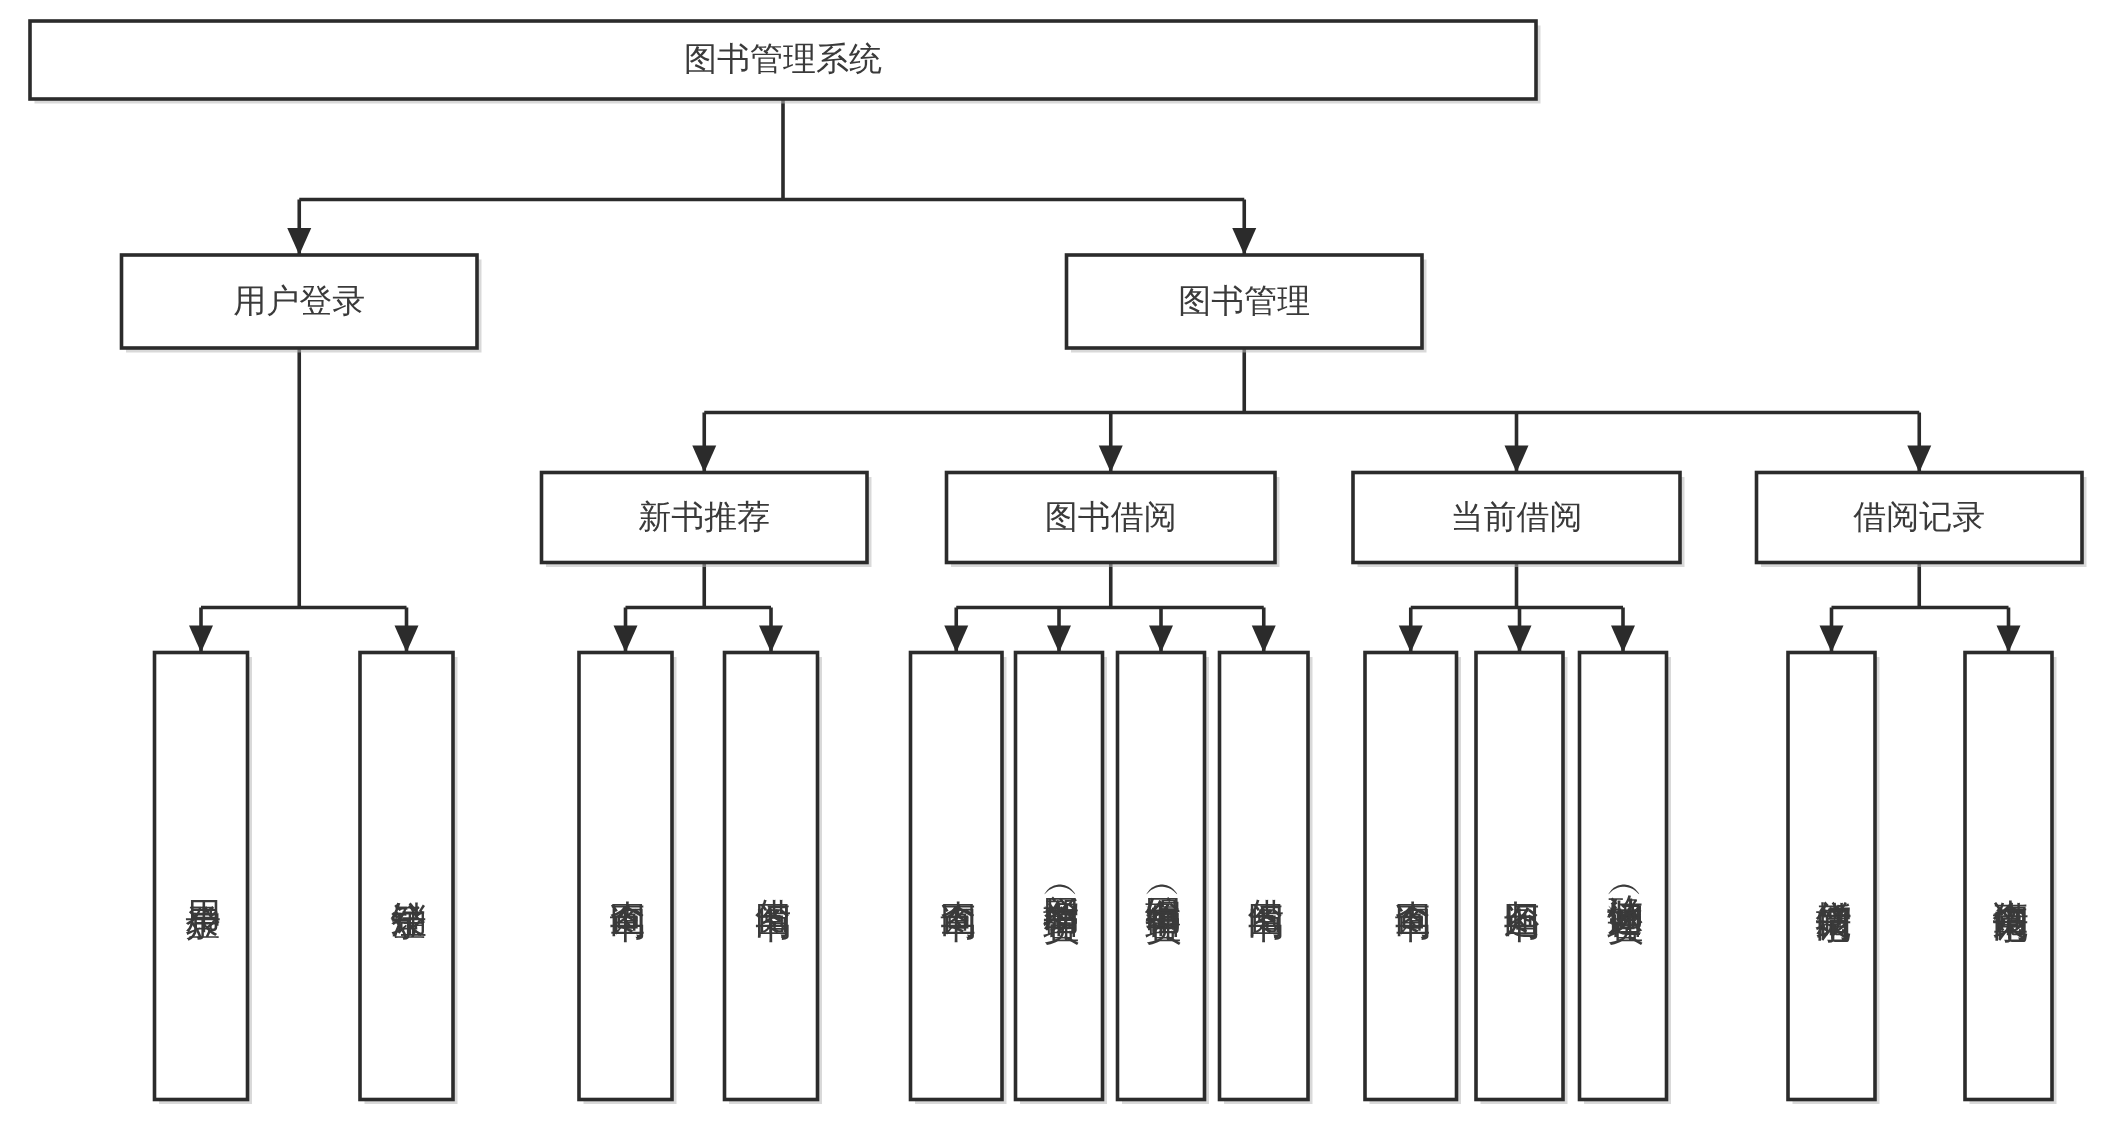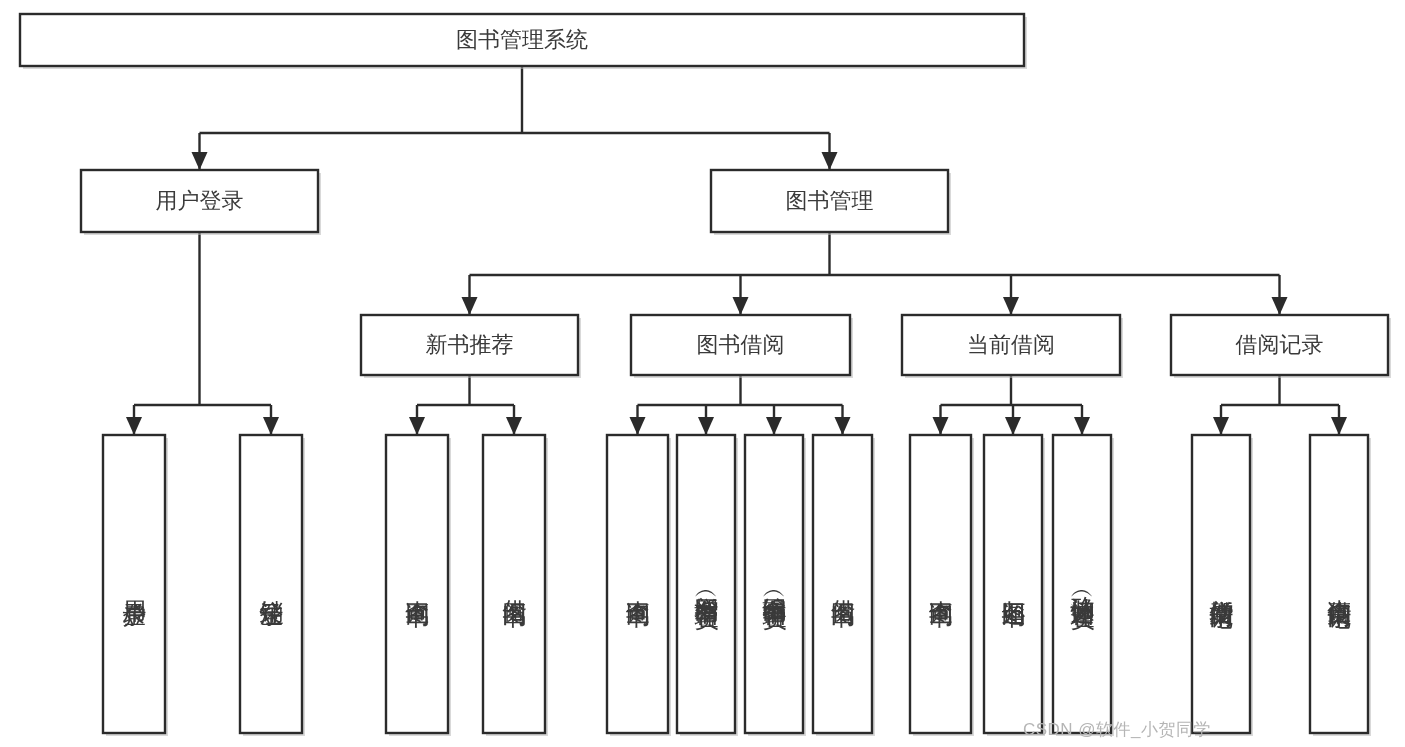--- a/index.html
+++ b/index.html
@@ -265,15 +265,14 @@
         <span class="leaf-label-text">确认归还（管理员）</span>
       </div>
       <div class="leaf-label-box" style="left: 1192px; top: 435px; width: 58px; height: 298px;">
         <span class="leaf-label-text">新增借阅记录</span>
       </div>
       <div class="leaf-label-box" style="left: 1310px; top: 435px; width: 58px; height: 298px;">
         <span class="leaf-label-text">查询借阅记录</span>
       </div>
     </div>
 
-  <div class="watermark">CSDN @软件_小贺同学</div>
 
 </div>
 
 </body></html>

